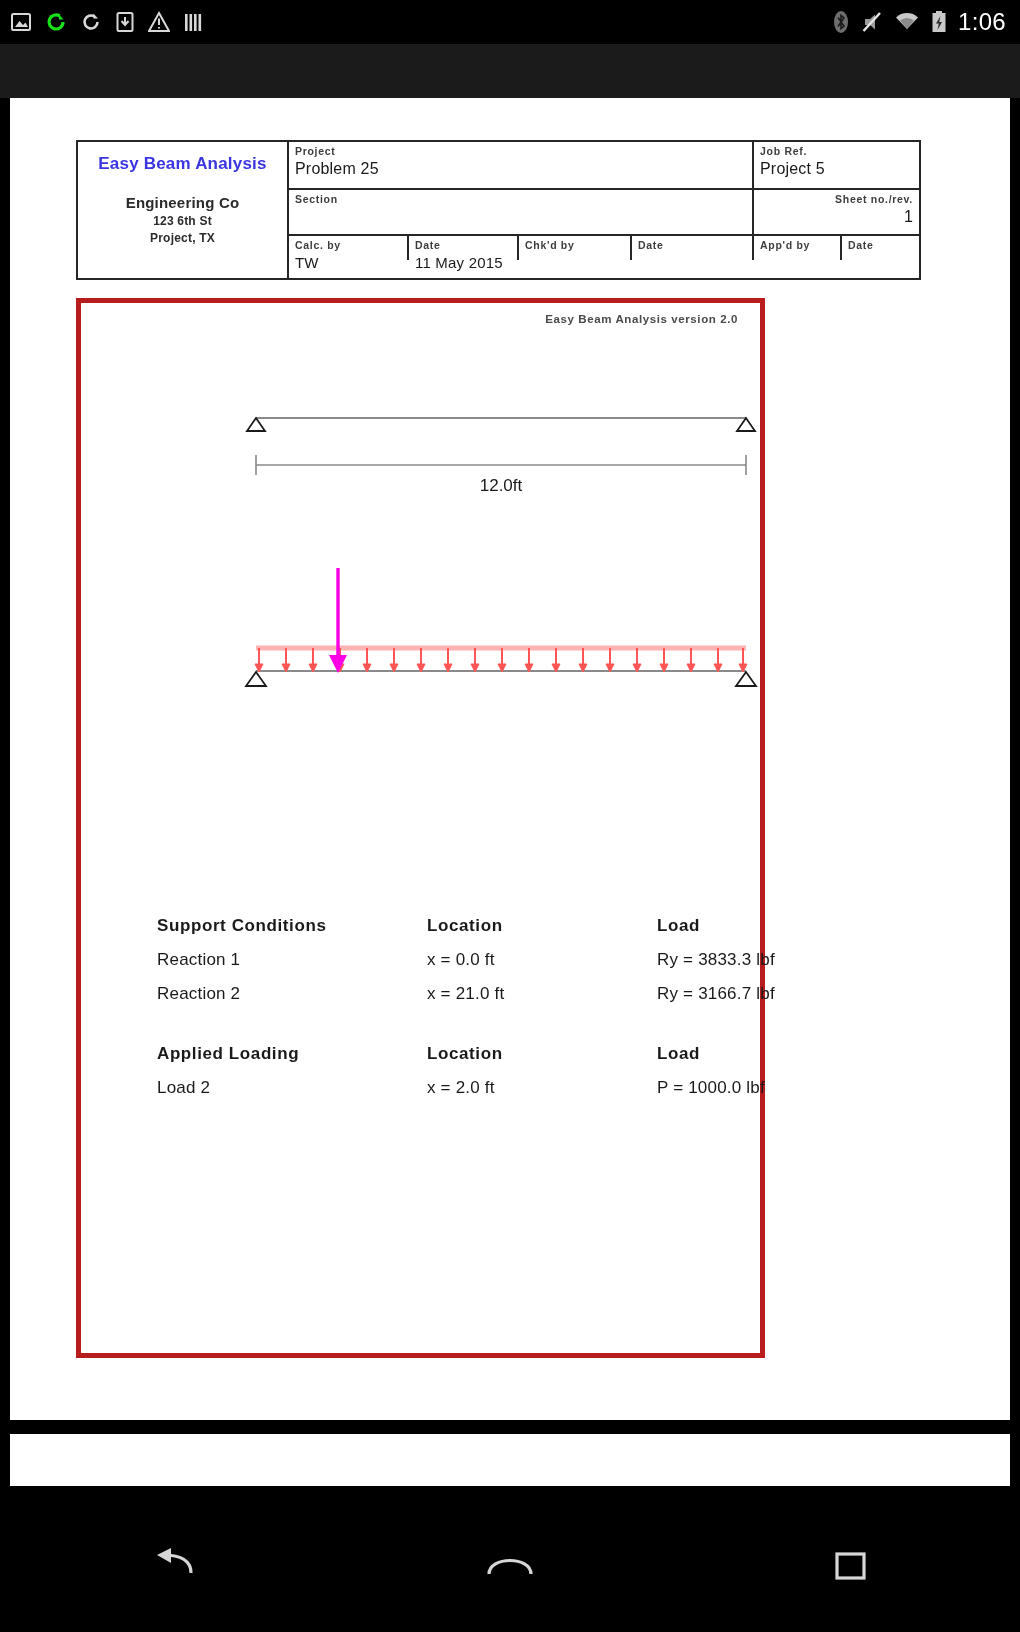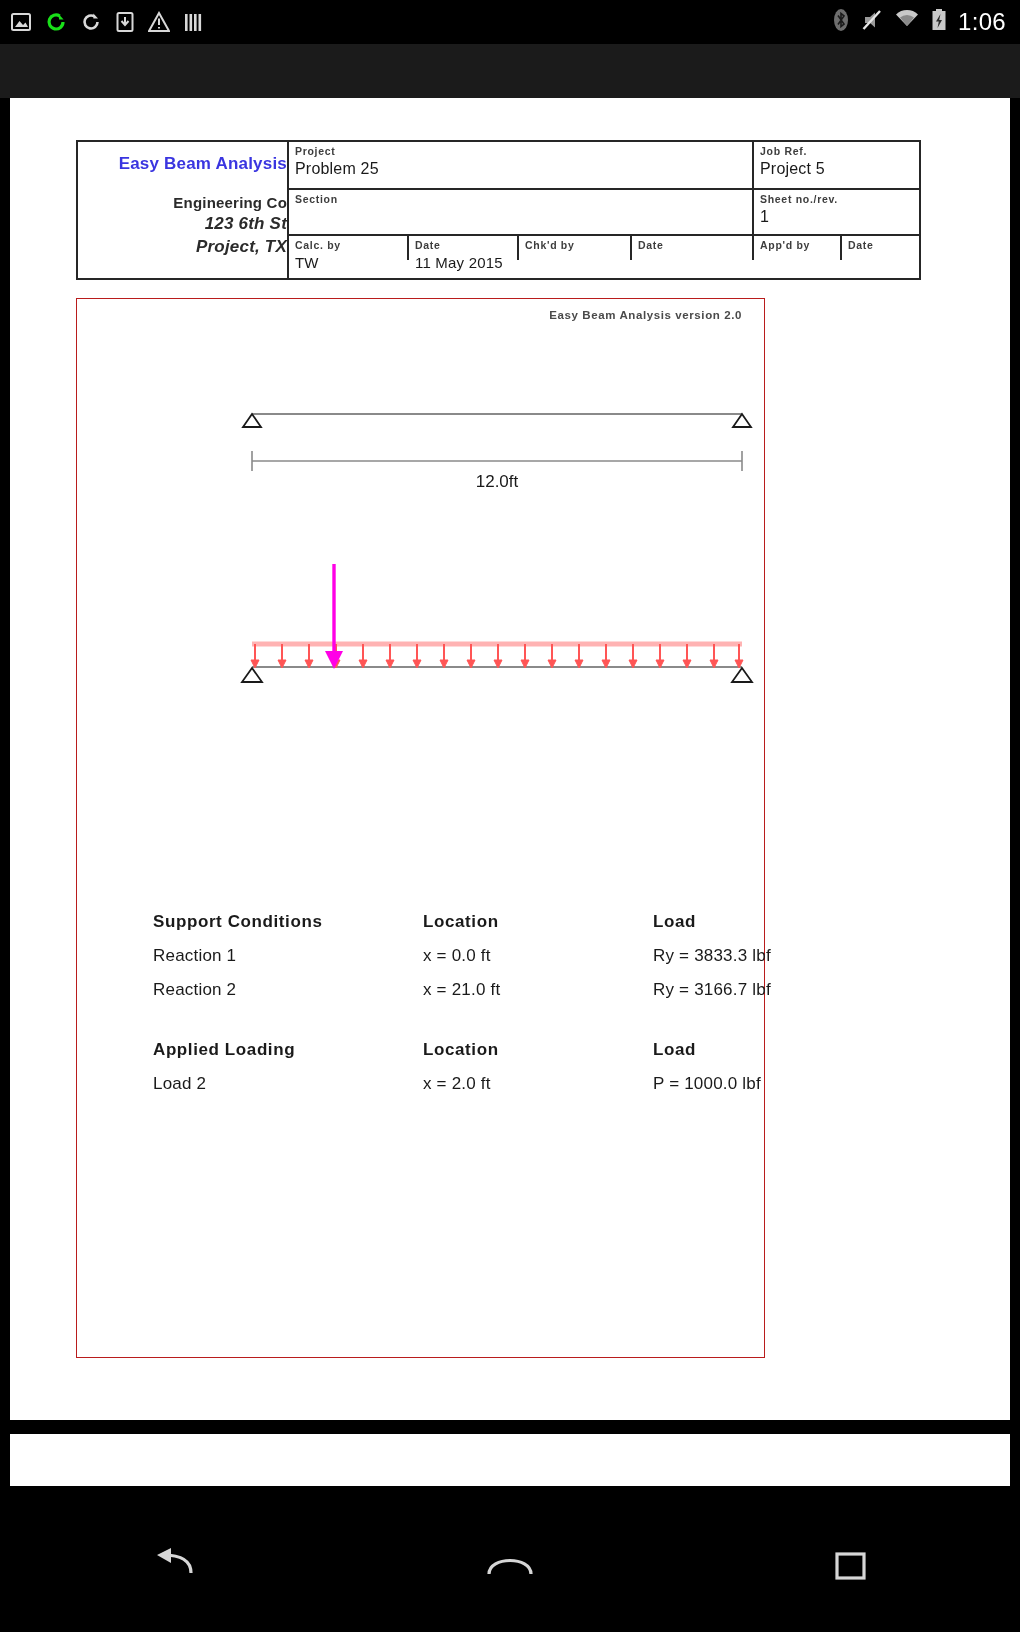--- a/index.html
+++ b/index.html
@@ -11,21 +11,21 @@
   }
 
   
   .statusbar {
     position: absolute; left: 0; top: 0;
     width: 1020px; height: 44px;
     background: #000;
     display: flex; align-items: center;
   }
   .sb-left { display: flex; align-items: center; gap: 13px; margin-left: 10px; }
-  .sb-right { display: flex; gap: 11px; margin-left: auto; margin-right: 14px; }
+  .sb-right { display: flex; align-items: center; gap: 11px; margin-left: auto; margin-right: 14px; }
   .sb-ico { display: block; }
   .sb-clock {
     color: #fff; font-size: 24px; letter-spacing: .3px;
     font-family: "Liberation Sans", sans-serif;
   }
 
   
   .appstrip {
     position: absolute; left: 0; top: 44px;
     width: 1020px; height: 54px;
@@ -41,29 +41,29 @@
 
   
   .titleblock {
     position: absolute; left: 66px; top: 42px;
     width: 845px; height: 140px;
     border: 2px solid #262626;
     display: flex;
   }
   .tb-logo {
     width: 211px; border-right: 2px solid #262626;
-    display: flex; flex-direction: column; align-items: flex-end;
+    display: flex; flex-direction: column; align-items: center;
     padding-top: 12px;
   }
   .tb-brand {
     color: #3a35e0; font-size: 17px; font-weight: bold;
     letter-spacing: .2px; margin-bottom: 20px;
   }
   .tb-co { color: #2b2b2b; font-size: 15px; font-weight: bold; letter-spacing: .2px; }
-  .tb-addr { color: #2b2b2b; font-size: 17px; font-weight: bold; letter-spacing: .2px; margin-top: 3px; font-style: italic; }
+  .tb-addr { color: #2b2b2b; font-size: 12px; font-weight: bold; letter-spacing: .2px; margin-top: 3px; }
 
   .tb-right { flex: 1; display: flex; flex-direction: column; }
   .tb-row { display: flex; }
   .tb-row-1 { height: 48px; border-bottom: 2px solid #262626; }
   .tb-row-2 { height: 46px; border-bottom: 2px solid #262626; }
   .tb-row-3 { height: 24px; }
 
   .tb-cell { position: relative; border-right: 2px solid #262626; padding: 3px 6px 0 6px; }
   .tb-cell:last-child { border-right: none; }
   .tb-lab {
@@ -72,33 +72,33 @@
   }
   .tb-val {
     display: block; font-size: 16px; color: #1a1a1a; line-height: 20px;
     letter-spacing: .2px; margin-top: 1px;
   }
   .tb-val-sm { font-size: 15px; }
 
   .w-project { width: 465px; }
   .w-jobref  { flex: 1; }
   .w-section { width: 465px; }
-  .w-sheet   { flex: 1; }
+  .w-sheet   { flex: 1; text-align: right; }
   .w-calcby  { width: 120px; }
   .w-date1   { width: 110px; }
   .w-chkdby  { width: 113px; }
   .w-date2   { width: 122px; }
   .w-appdby  { width: 88px; }
   .w-date3   { flex: 1; }
 
   
   .sheet {
     position: absolute; left: 66px; top: 200px;
     width: 689px; height: 1060px;
-    border: 1px solid #b91c1c;
+    border: 5px solid #b91c1c;
     background: #fff;
   }
   .version {
     position: absolute; right: 22px; top: 10px;
     font-size: 11.5px; font-weight: bold; color: #4a4a4a; letter-spacing: .6px;
   }
 
   .diagram { position: absolute; left: 0; top: 0; }
 
   

